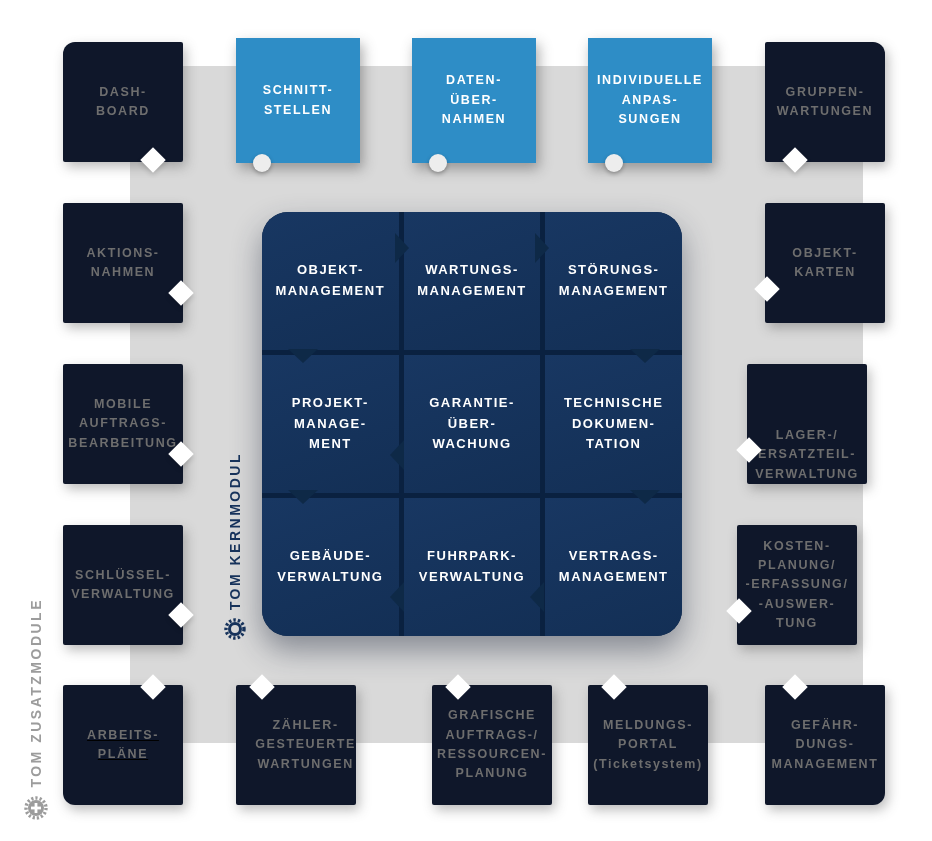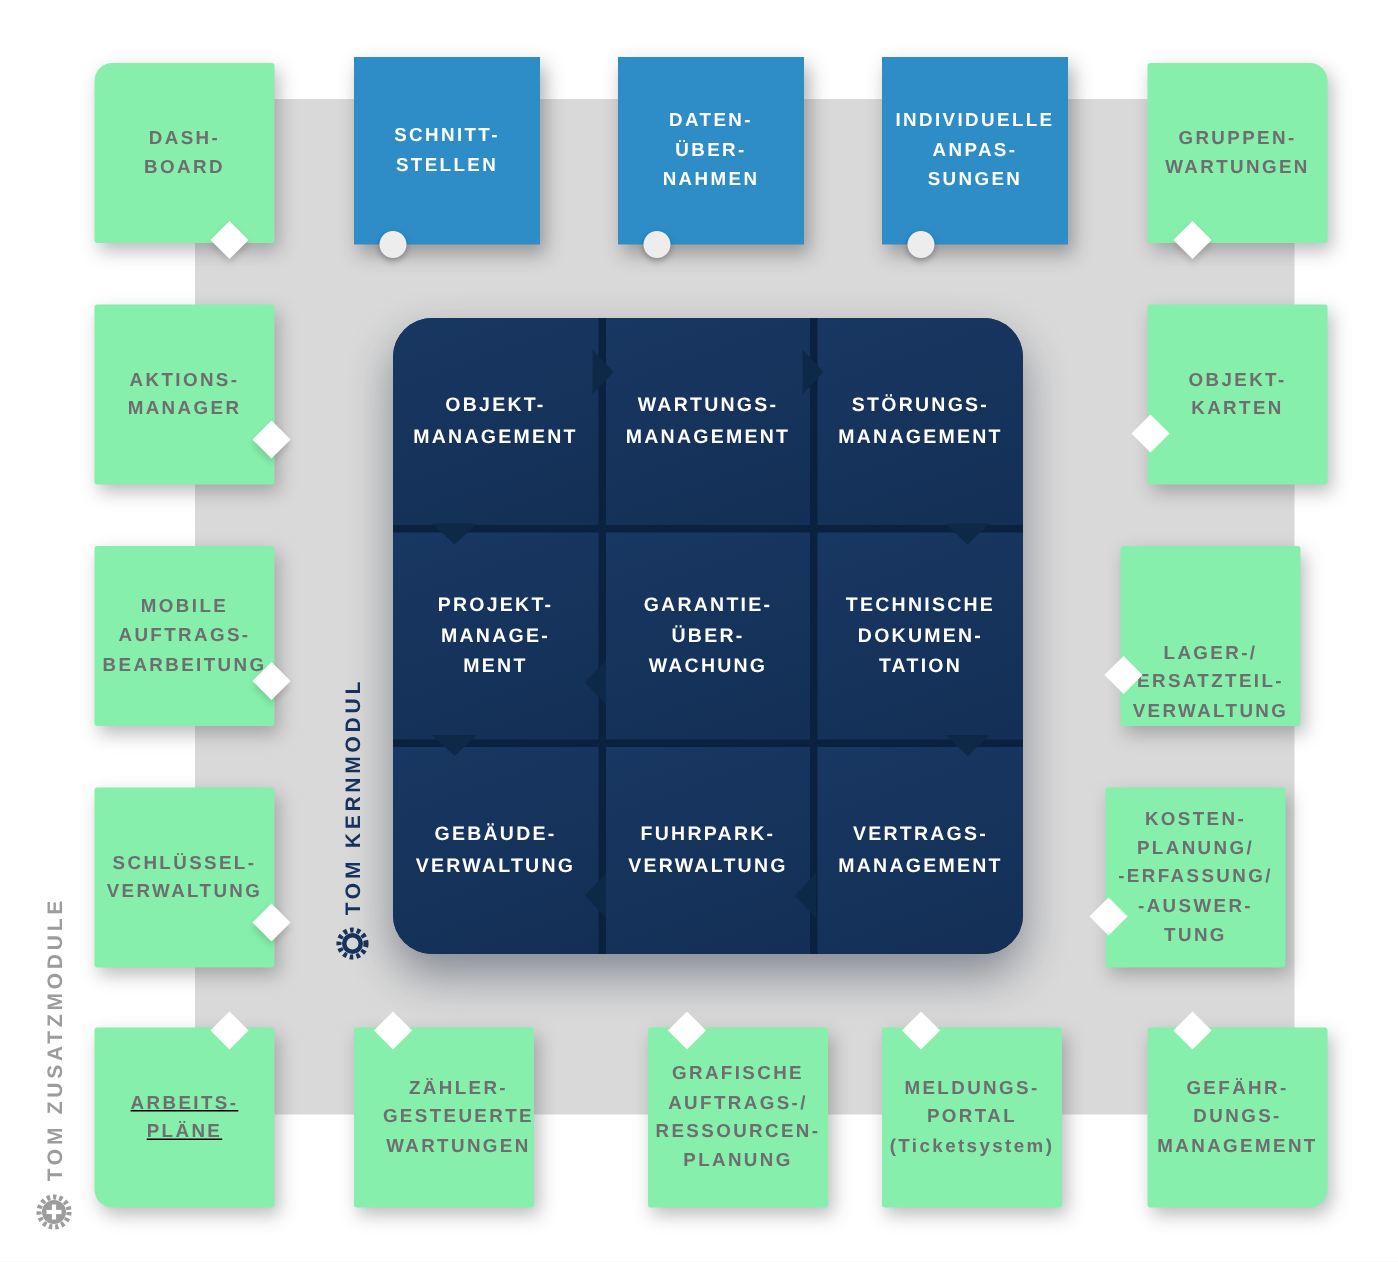--- a/index.html
+++ b/index.html
@@ -7,21 +7,21 @@
          font-family:"Liberation Sans",sans-serif;}
 
   
   .band{position:absolute;left:130px;top:66px;width:733px;height:677px;background:#d9d9d9;}
 
   
   .tile{position:absolute;display:flex;align-items:center;justify-content:center;text-align:center;}
   .tile .label{white-space:pre-line;font-weight:700;font-size:12.5px;line-height:1.55;
                letter-spacing:1.6px;}
 
-  .white{width:120px;height:120px;background:#86efac;border-radius:2px;
+  .white{width:120px;height:120px;background:#0f172a;border-radius:2px;
          box-shadow:3px 5px 12px rgba(80,80,80,.38);}
   .white .label{color:#6e6e6e;}
 
   .blue{width:124px;height:125px;background:#2e8dc6;
         box-shadow:3px 6px 12px rgba(60,60,60,.42);}
   .blue .label{color:#ffffff;}
 
   
   .tail{position:absolute;width:18px;height:18px;background:#ffffff;transform:rotate(45deg);}
   .tail-b{bottom:-7px;box-shadow:2px 2px 5px rgba(0,0,0,.15);}
@@ -191,21 +191,21 @@
   </div>
   <div class="tile white t-gruppenwartungen">
     <div class="tail tail-b p25"></div>
     <div class="label">GRUPPEN-
 WARTUNGEN</div>
   </div>
 
   <div class="tile white t-aktionsmanager">
     <div class="tail tail-r"></div>
     <div class="label">AKTIONS-
-MANAGER</div>
+NAHMEN</div>
   </div>
   <div class="tile white t-mobile">
     <div class="tail tail-r"></div>
     <div class="label">MOBILE
 AUFTRAGS-
 BEARBEITUNG</div>
   </div>
   <div class="tile white t-schluessel">
     <div class="tail tail-r"></div>
     <div class="label">SCHLÜSSEL-

